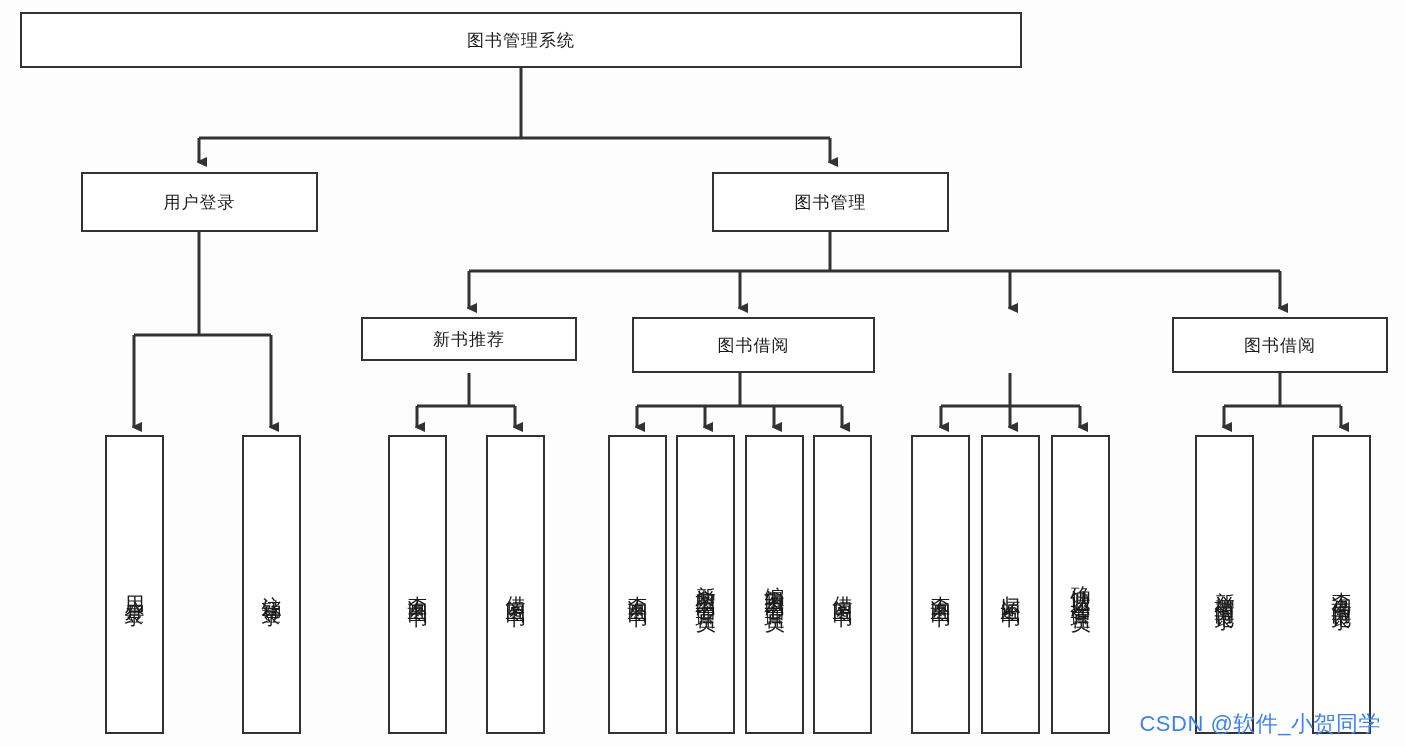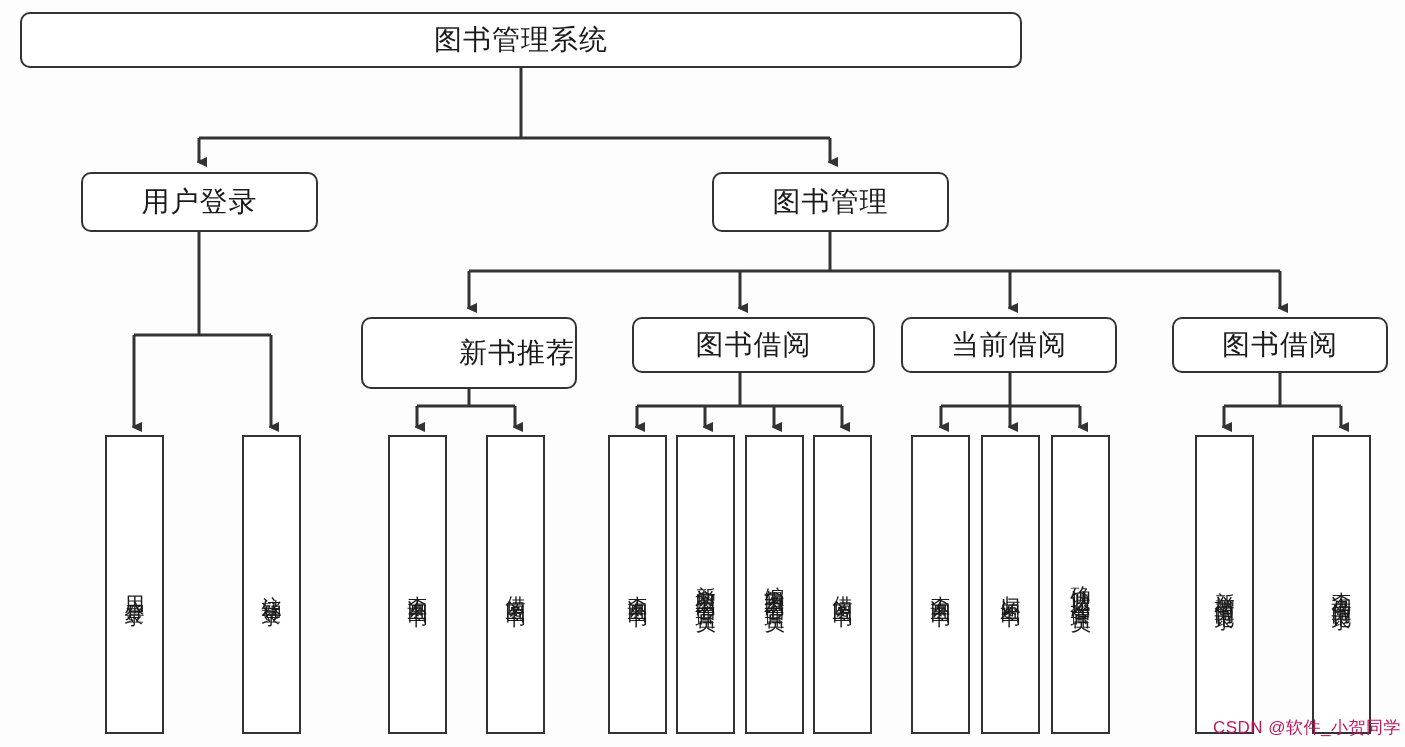--- a/index.html
+++ b/index.html
@@ -29,45 +29,44 @@
     position: absolute;
     box-sizing: border-box;
     border: 2px solid #333333;
     background: #ffffff;
     display: flex;
     align-items: center;
     justify-content: center;
     color: #1a1a1a;
   }
   .node.horiz {
-    font-size: 28px;
+    font-size: 17px;
     letter-spacing: 1px;
-    border-radius: 10px;
   }
   .node.vert {
     writing-mode: vertical-rl;
     text-orientation: upright;
     font-size: 20px;
     letter-spacing: 4px;
     align-items: center;
     justify-content: center;
     padding-top: 6px;
     line-height: 1.05;
   }
   .node.vert .label {
     writing-mode: vertical-rl;
     text-orientation: upright;
     white-space: nowrap;
   }
   #watermark {
     position: absolute;
-    right: 4px;
+    right: 24px;
     bottom: 8px;
-    font-size: 17px;
-    color: #be185d;
+    font-size: 22px;
+    color: #3b82f6;
     letter-spacing: 0.5px;
     white-space: nowrap;
   }
 </style>
 </head>
 <body>
 
 <div id="canvas">
 
   <svg class="connectors" viewBox="0 0 1405 747">
@@ -124,28 +123,25 @@
     <span class="label">图书管理系统</span>
   </div>
 
   <div class="node horiz" style="left:81px; top:172px; width:237px; height:60px;">
     <span class="label">用户登录</span>
   </div>
   <div class="node horiz" style="left:712px; top:172px; width:237px; height:60px;">
     <span class="label">图书管理</span>
   </div>
 
-  <div class="node horiz" style="left:361px; top:317px; width:216px; height:72px;justify-content:flex-end;">
+  <div class="node horiz" style="left:361px; top:317px; width:216px; height:44px;">
     <span class="label">新书推荐</span>
   </div>
   <div class="node horiz" style="left:632px; top:317px; width:243px; height:56px;">
     <span class="label">图书借阅</span>
-  </div>
-  <div class="node horiz" style="left:901px; top:317px; width:216px; height:56px;">
-    <span class="label">当前借阅</span>
   </div>
   <div class="node horiz" style="left:1172px; top:317px; width:216px; height:56px;">
     <span class="label">图书借阅</span>
   </div>
 
   <div class="node vert" style="left:105px; top:435px; width:59px; height:299px;">
     <span class="label">用户登录</span>
   </div>
   <div class="node vert" style="left:242px; top:435px; width:59px; height:299px;">
     <span class="label">注销登录</span>

